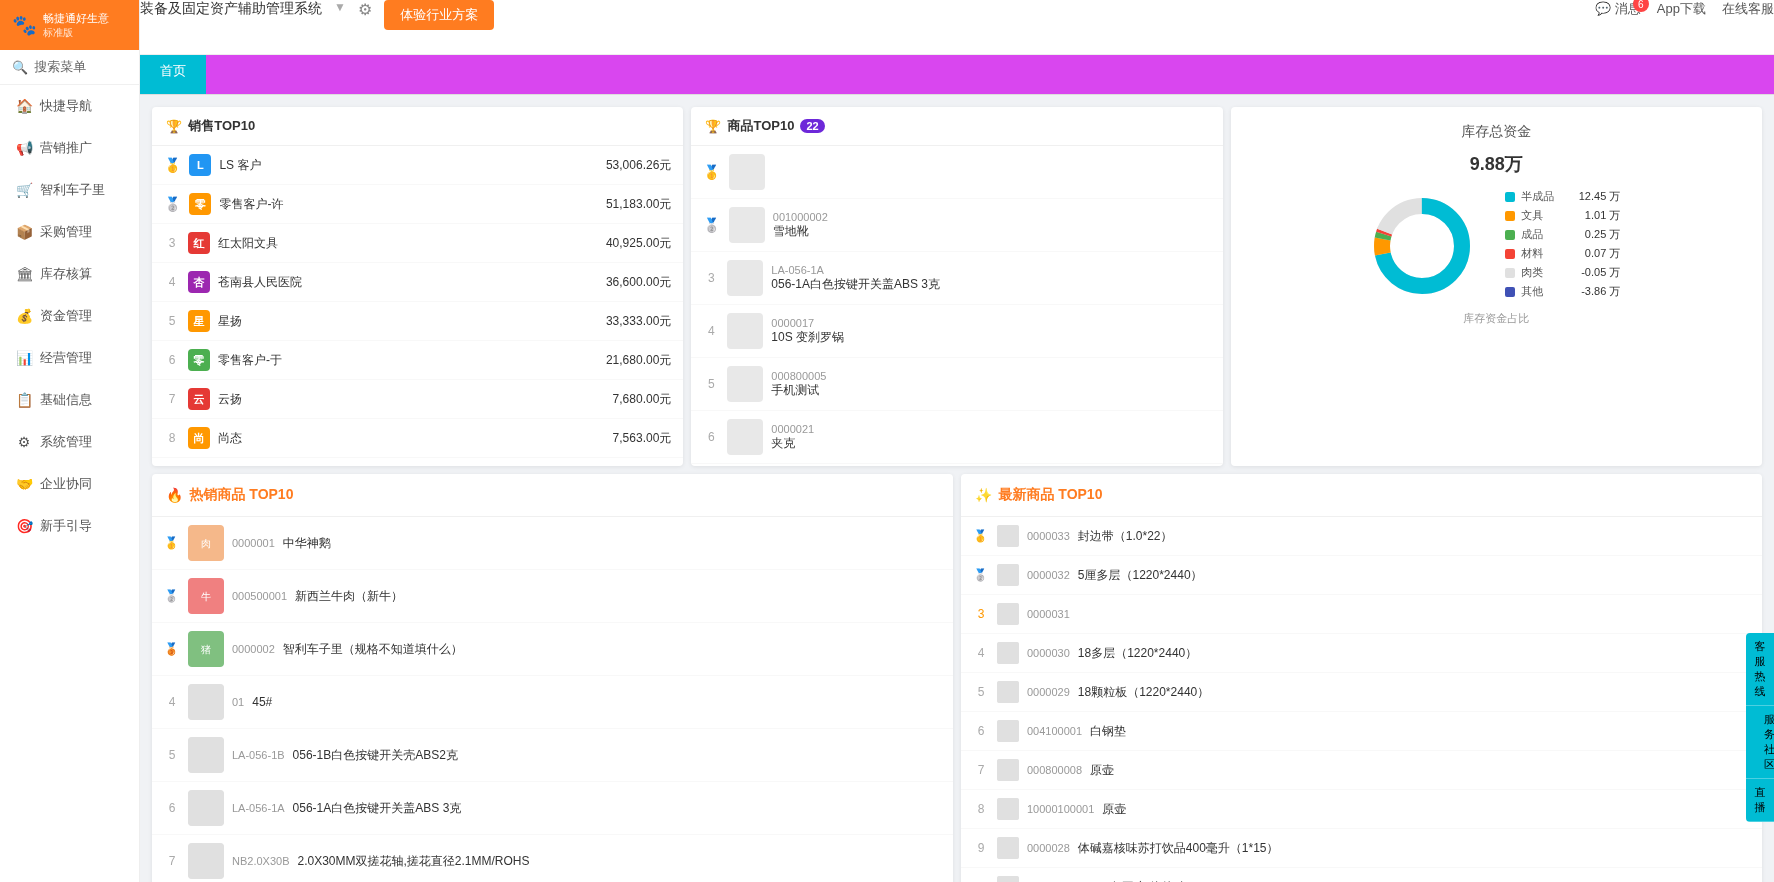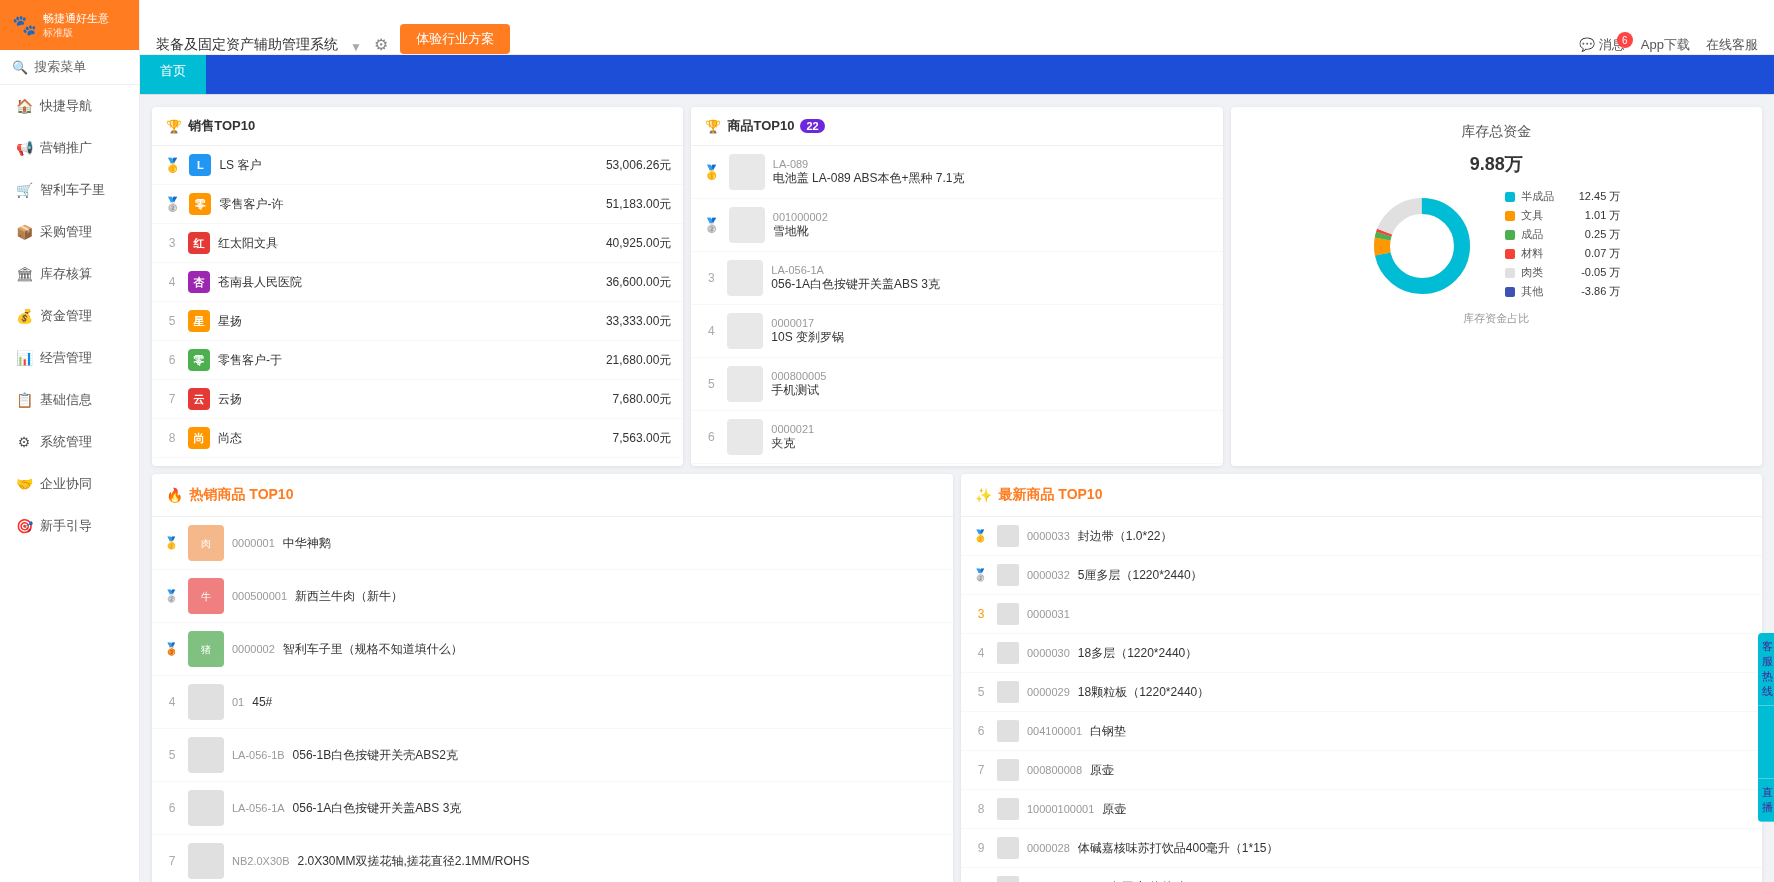--- a/index.html
+++ b/index.html
@@ -28,21 +28,21 @@
       color: #555; cursor: pointer; gap: 8px;
       transition: background 0.2s;
     }
     .sidebar-icon { font-size: 14px; width: 16px; text-align: center; }
     .sidebar-label { font-size: 13px; }
 
     
     .topbar {
       position: fixed; left: 140px; top: 0; right: 0; height: 55px;
       background: #fff; border-bottom: 1px solid #eee;
-      display: flex; align-items: flex-end; padding: 0 16px; gap: 12px;
+      display: flex; align-items: flex-start; padding: 0 0; gap: 12px;
       z-index: 100;
     }
     .topbar-title { font-size: 14px; color: #333; }
     .topbar-arrow { color: #aaa; font-size: 12px; }
     .topbar-gear { color: #888; font-size: 16px; cursor: pointer; }
     .topbar-btn {
       background: #ff7c20; color: #fff; border: none; border-radius: 4px;
       padding: 6px 16px; font-size: 13px; cursor: pointer;
     }
     .topbar-right { margin-left: auto; display: flex; align-items: center; gap: 16px; color: #555; font-size: 13px; }
@@ -52,21 +52,21 @@
       background: #f44; color: #fff; border-radius: 50%;
       font-size: 10px; width: 16px; height: 16px;
       display: flex; align-items: center; justify-content: center;
     }
 
     
     .main-content {
       margin-left: 140px; margin-top: 50px; padding: 0;
     }
     .page-tabs {
-      background: #1d4ed8; border-bottom: 1px solid #ddd;
+      background: #d946ef; border-bottom: 1px solid #ddd;
       display: flex; align-items: center;
     }
     .page-tab {
       padding: 12px 20px; font-size: 13px; color: #333; cursor: pointer;
       border-bottom: 2px solid transparent;
     }
     .page-tab.active {
       color: #fff; background: #00bcd4; border-bottom-color: #00bcd4;
     }
 
@@ -151,23 +151,23 @@
       width: 22px; height: 22px; background: #e8e8e8; border-radius: 3px;
       display: flex; align-items: center; justify-content: center;
       color: #ccc; font-size: 9px; flex-shrink: 0;
     }
     .new-code { font-size: 11px; color: #999; white-space: nowrap; }
     .new-name { font-size: 12px; color: #333; flex: 1; }
 
     
     .cs-panel {
       position: fixed; right: 0; bottom: 60px;
-      background: #00bcd4; color: #4c1d95;
+      background: #00bcd4; color: #000000;
       border-radius: 4px 0 0 4px;
-      width: 16px;
+      width: 28px;
     }
     .cs-item {
       padding: 8px 4px; text-align: center; font-size: 10px;
       border-bottom: 1px solid rgba(255,255,255,0.3); cursor: pointer;
       writing-mode: vertical-rl;
     }
 
     .scrollable { max-height: 320px; overflow-y: auto; }
     .scrollable::-webkit-scrollbar { width: 4px; }
     .scrollable::-webkit-scrollbar-thumb { background: #ddd; border-radius: 2px; }
@@ -328,24 +328,20 @@
         <span>商品TOP10</span>
         <span class="badge-count">22</span>
       </div>
       <div class="scrollable">
         <div class="product-item">
           <span class="rank-medal">🥇</span>
           <div class="product-img">
             <svg width="22" height="22" viewBox="0 0 22 22">
                 <rect width="22" height="22" fill="#e8e8e8"></rect>
               </svg>
-          </div>
-          <div class="product-info">
-            <div class="product-code">LA-089</div>
-            <div class="product-name">电池盖 LA-089 ABS本色+黑种 7.1克</div>
           </div>
         </div>
         <div class="product-item">
           <span class="rank-medal">🥈</span>
           <div class="product-img">
             <svg width="22" height="22" viewBox="0 0 22 22">
                 <rect width="22" height="22" fill="#e8e8e8"></rect>
               </svg>
           </div>
           <div class="product-info">

